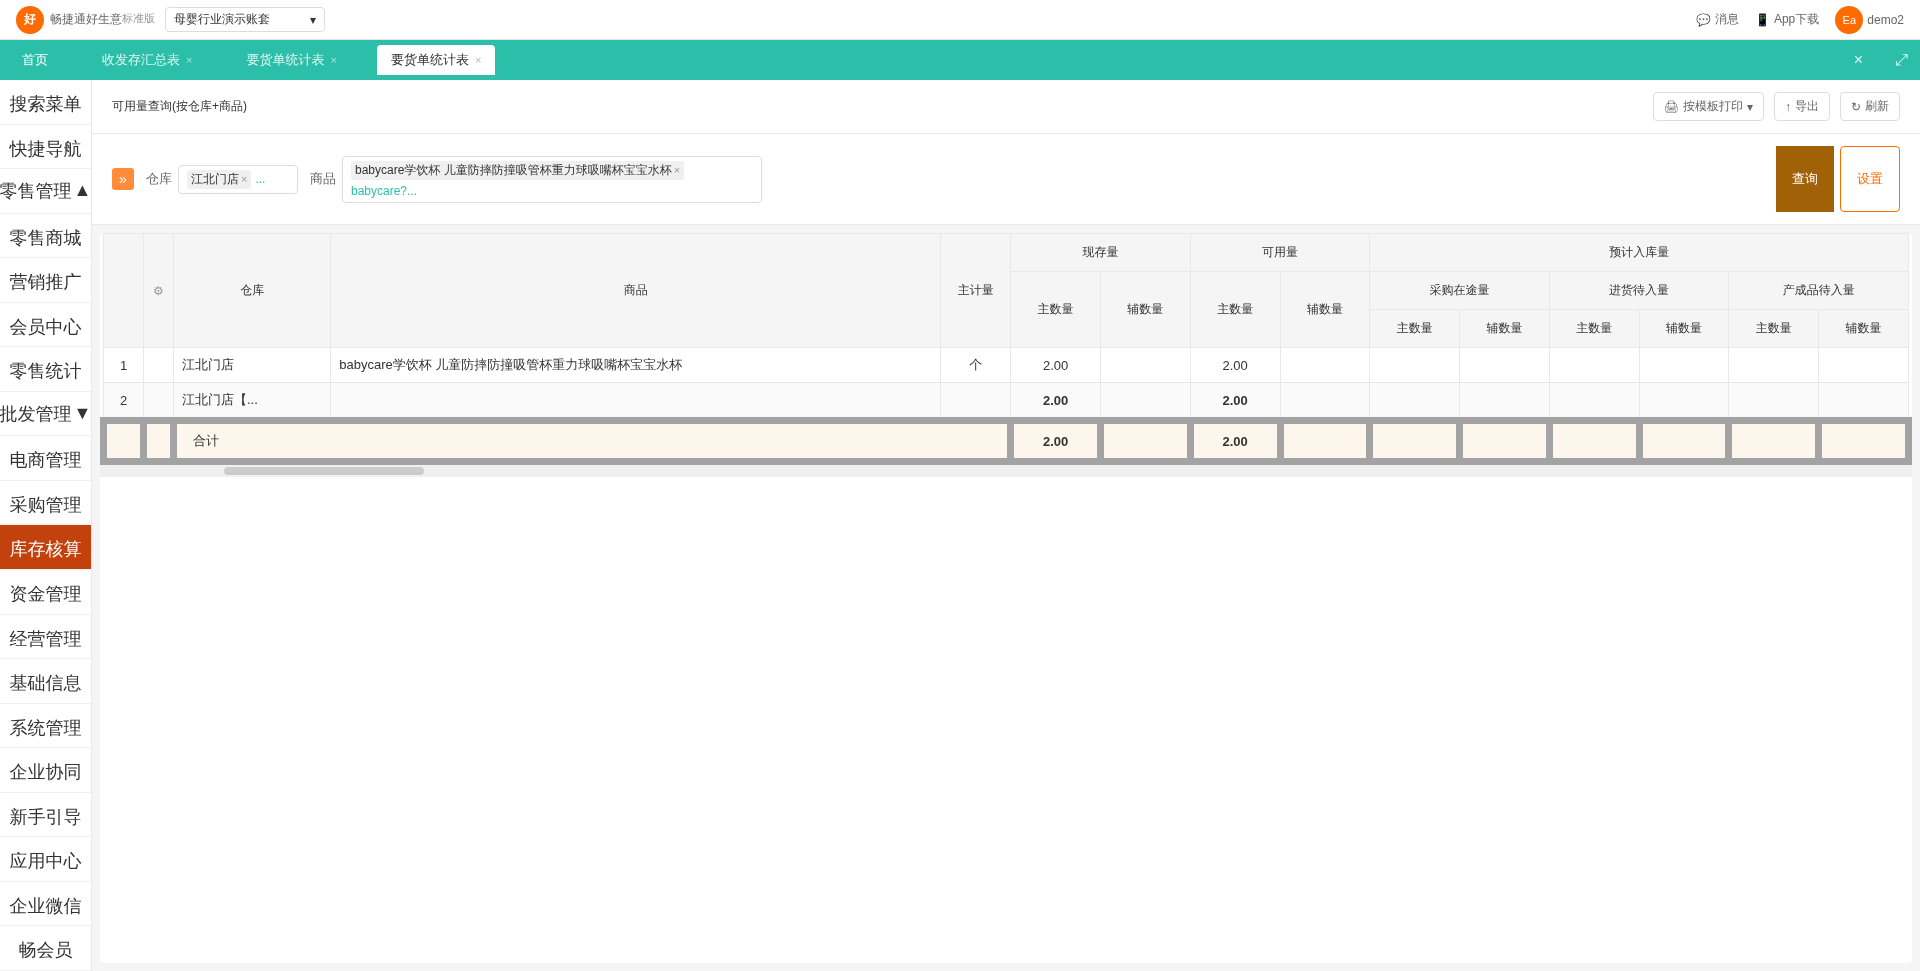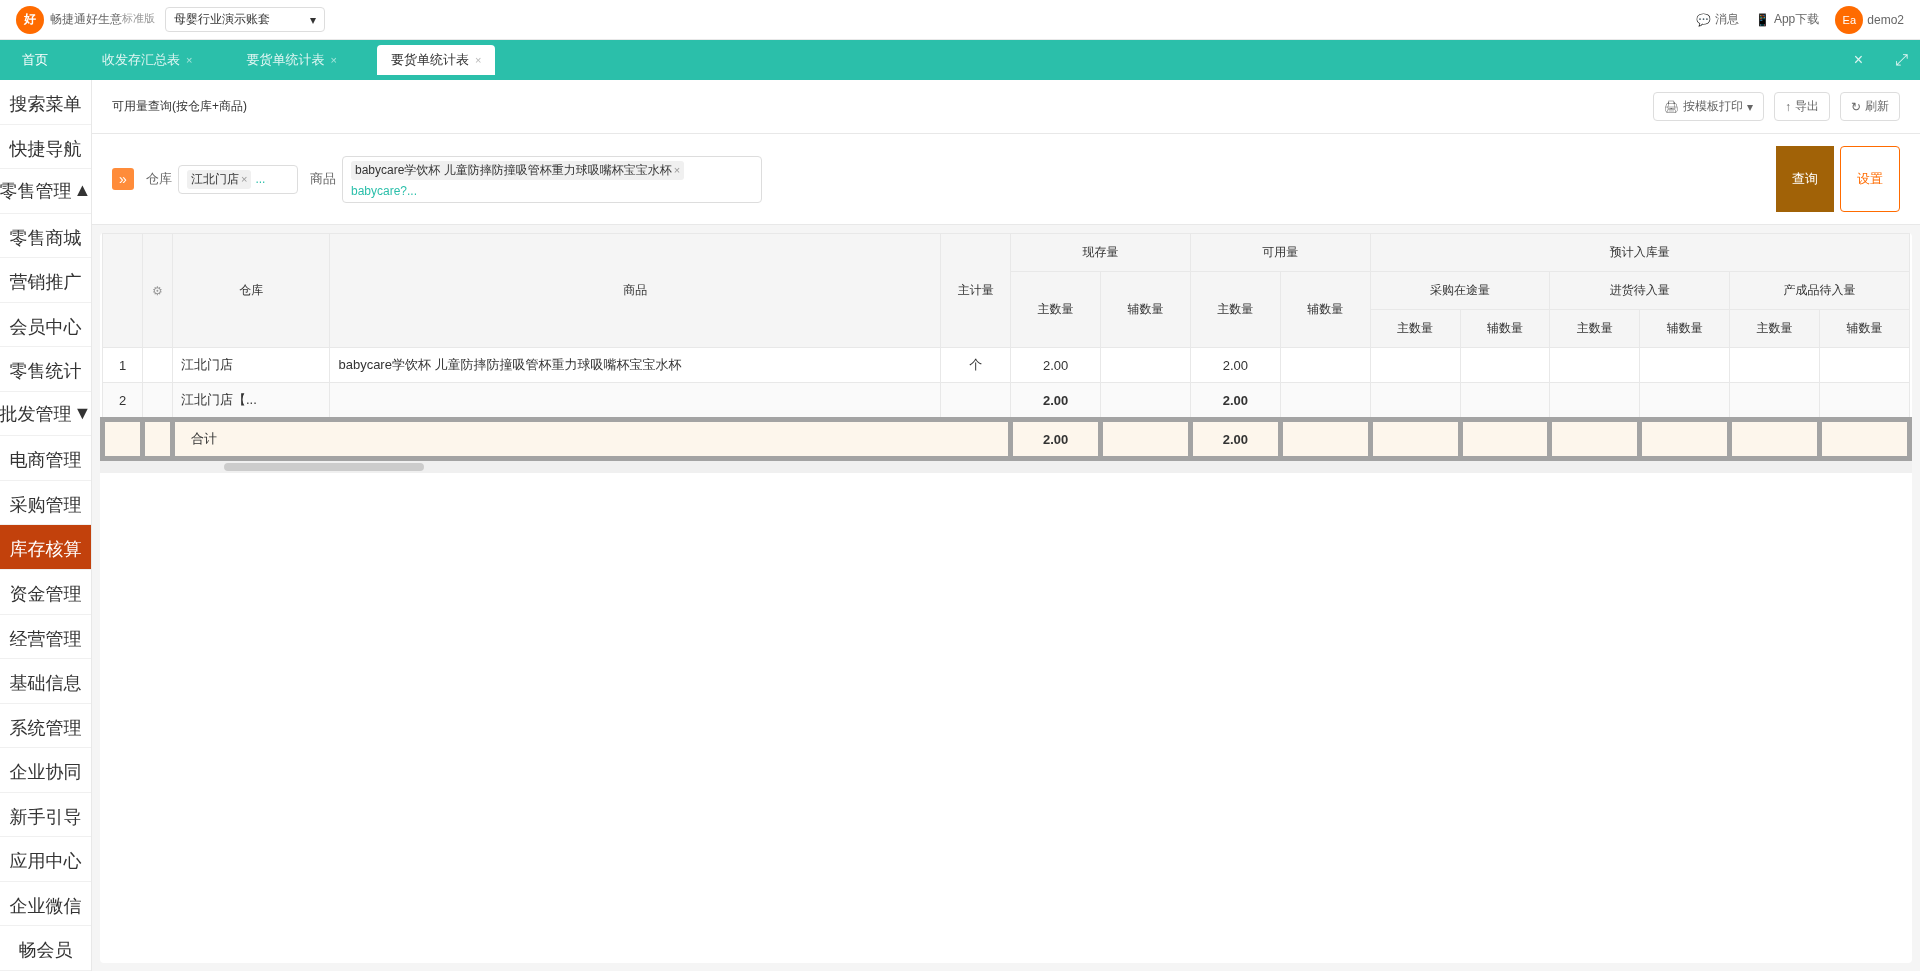--- a/index.html
+++ b/index.html
@@ -66,21 +66,21 @@
     tbody tr { background: #fff; }
     tbody td { padding: 8px 8px; border: 1px solid #e8e8e8; text-align: center; font-size: 13px; white-space: nowrap; }
     tbody td.left { text-align: left; }
     .gear-cell { color: #999; cursor: pointer; }
 
     
     .group-row td { background: #fafafa; font-weight: 500; color: #333; }
 
     
     .table-footer { background: #fdf6ec; border-top: 2px solid #e8e8e8; }
-    .table-footer td { padding: 8px; font-weight: 500; font-size: 13px; border: 5px solid #a3a3a3; text-align: center; }
+    .table-footer td { padding: 8px; font-weight: 500; font-size: 13px; border: 7px solid #a3a3a3; text-align: center; }
     .table-footer td.left { text-align: left; padding-left: 16px; }
 
     
     .scroll-area { height: 12px; background: #f0f0f0; display: flex; align-items: center; padding: 0 4px; }
     .scroll-thumb { height: 8px; width: 200px; background: #ccc; border-radius: 4px; margin-left: 120px; cursor: pointer; }
   </style>
 </head>
 <body>
 
 <div class="top-bar">

